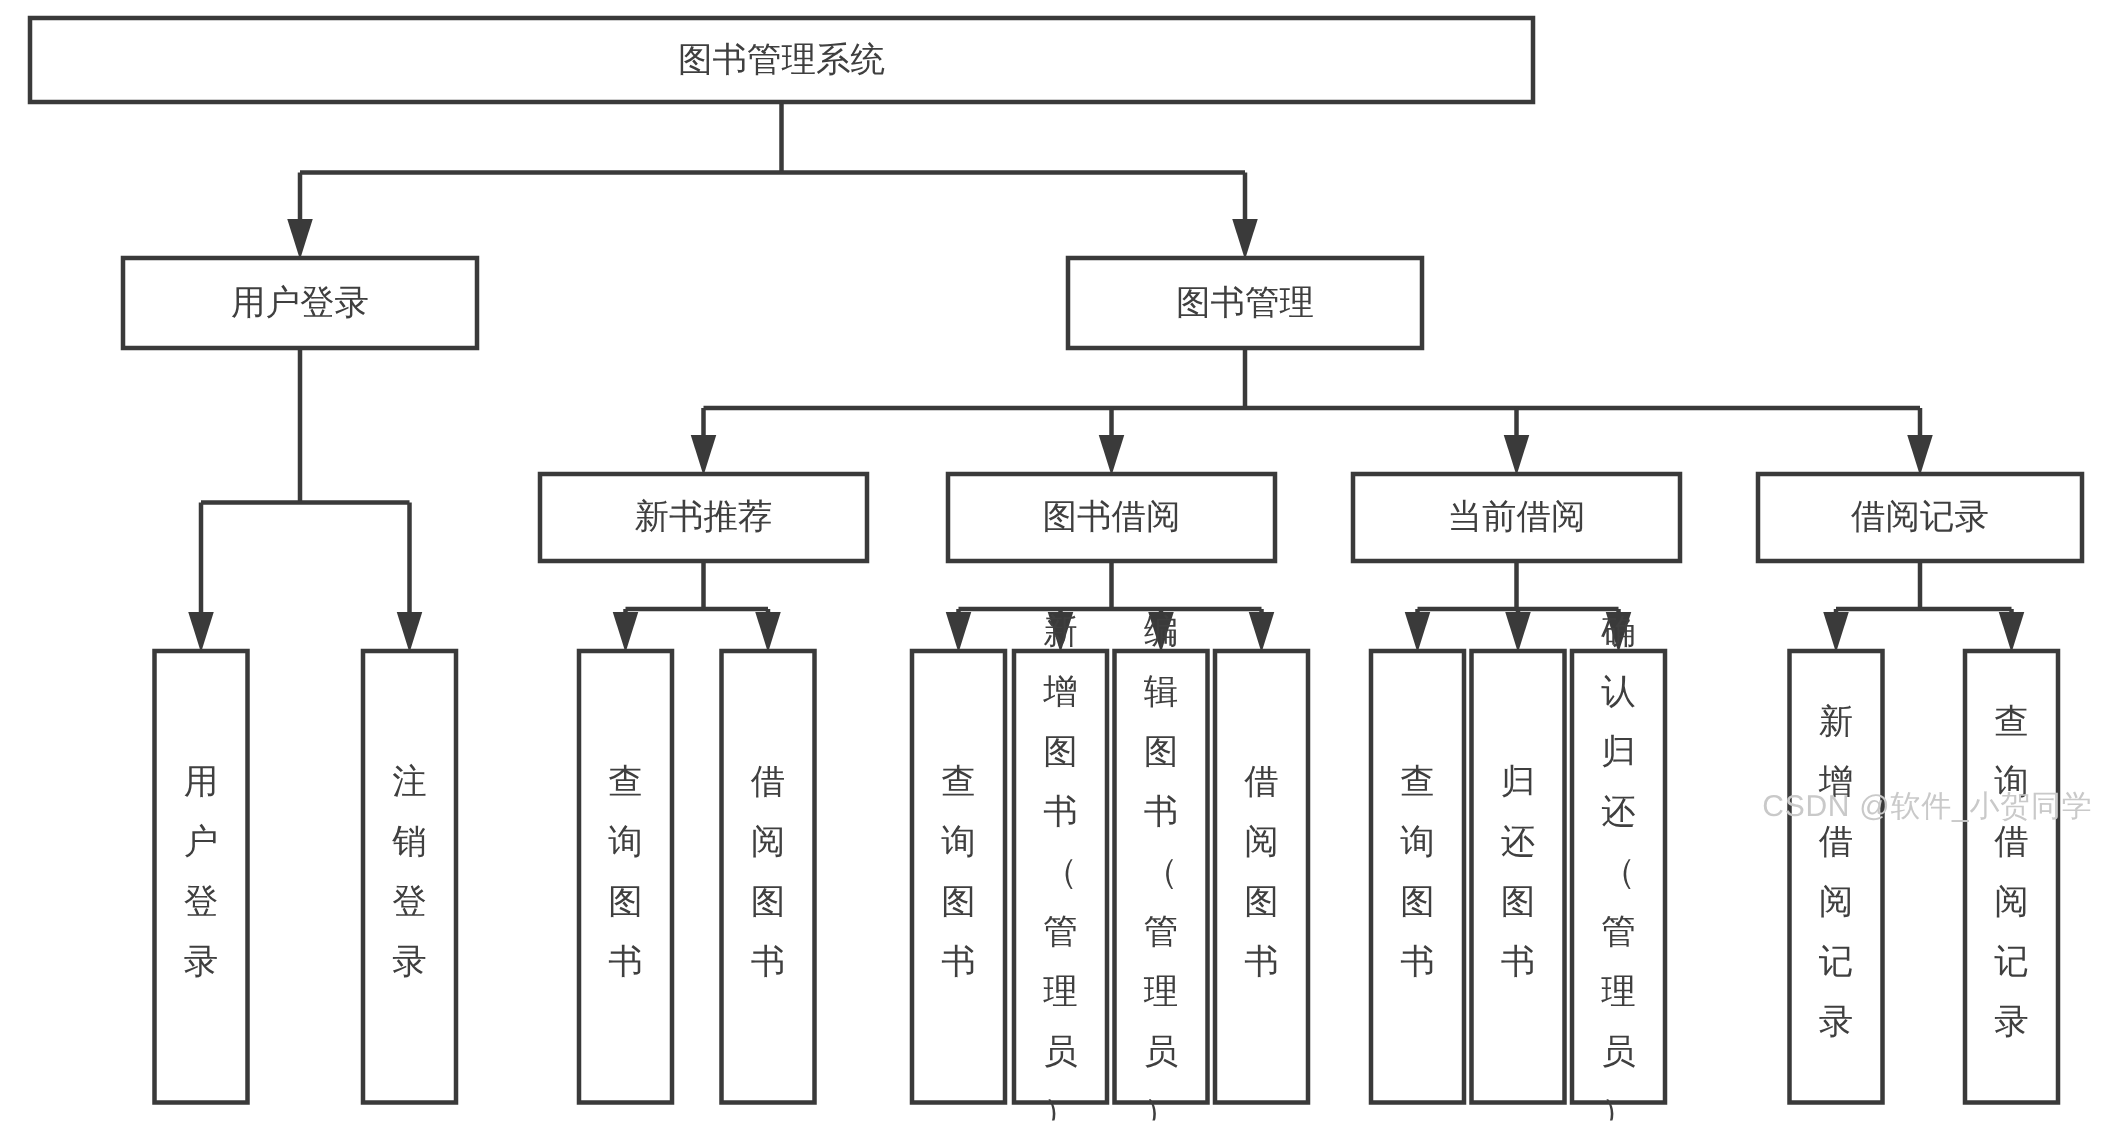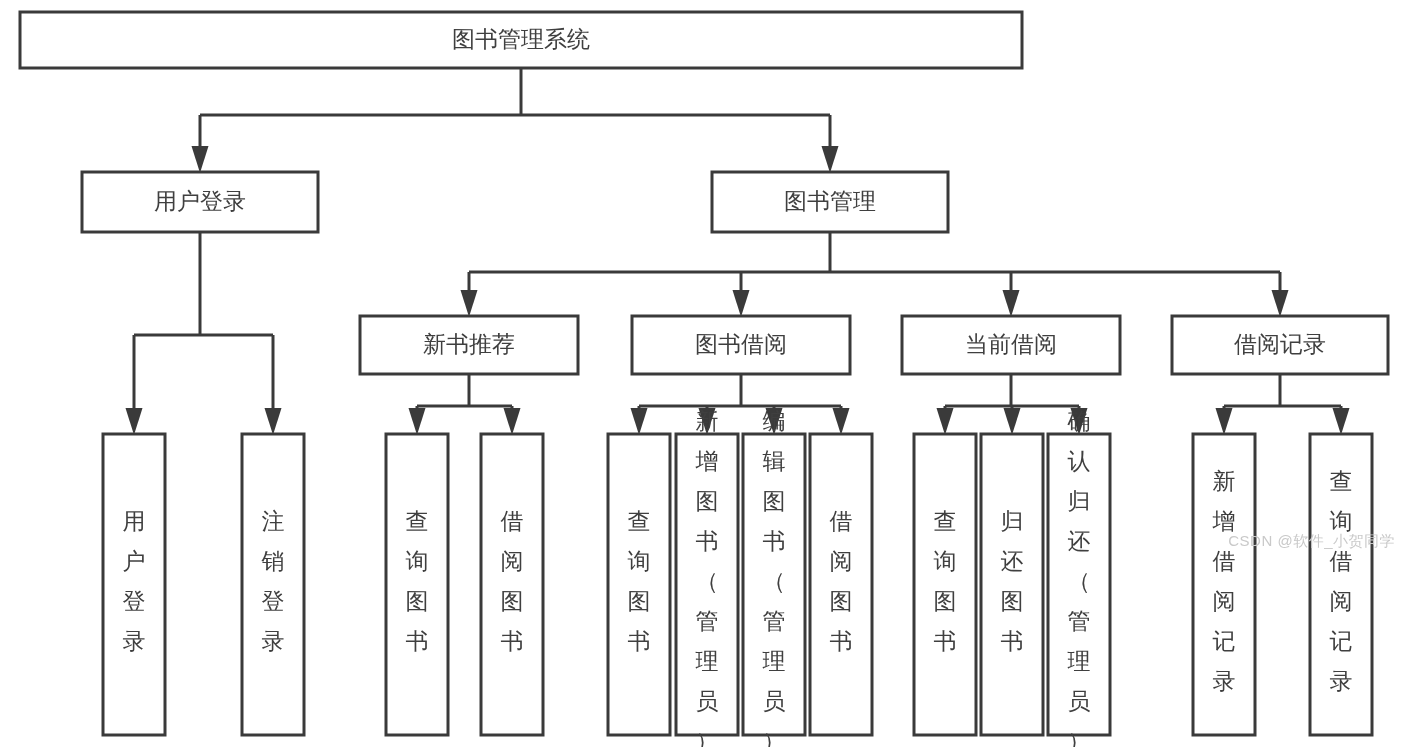--- a/index.html
+++ b/index.html
@@ -52,21 +52,21 @@
     fill: #3f3f3f;
     font-family: "Liberation Sans", "DejaVu Sans", sans-serif;
     font-size: 23px;
     text-anchor: middle;
   }
   .watermark {
     position: absolute;
     right: 10px;
     bottom: 6px;
     color: #c9c9c9;
-    font-size: 15px;
+    font-size: 20px;
     font-family: "Liberation Sans", "DejaVu Sans", sans-serif;
     white-space: nowrap;
     letter-spacing: 0.5px;
     pointer-events: none;
   }
 </style>
 </head>
 <body>
 
 <div id="diagram-root">

